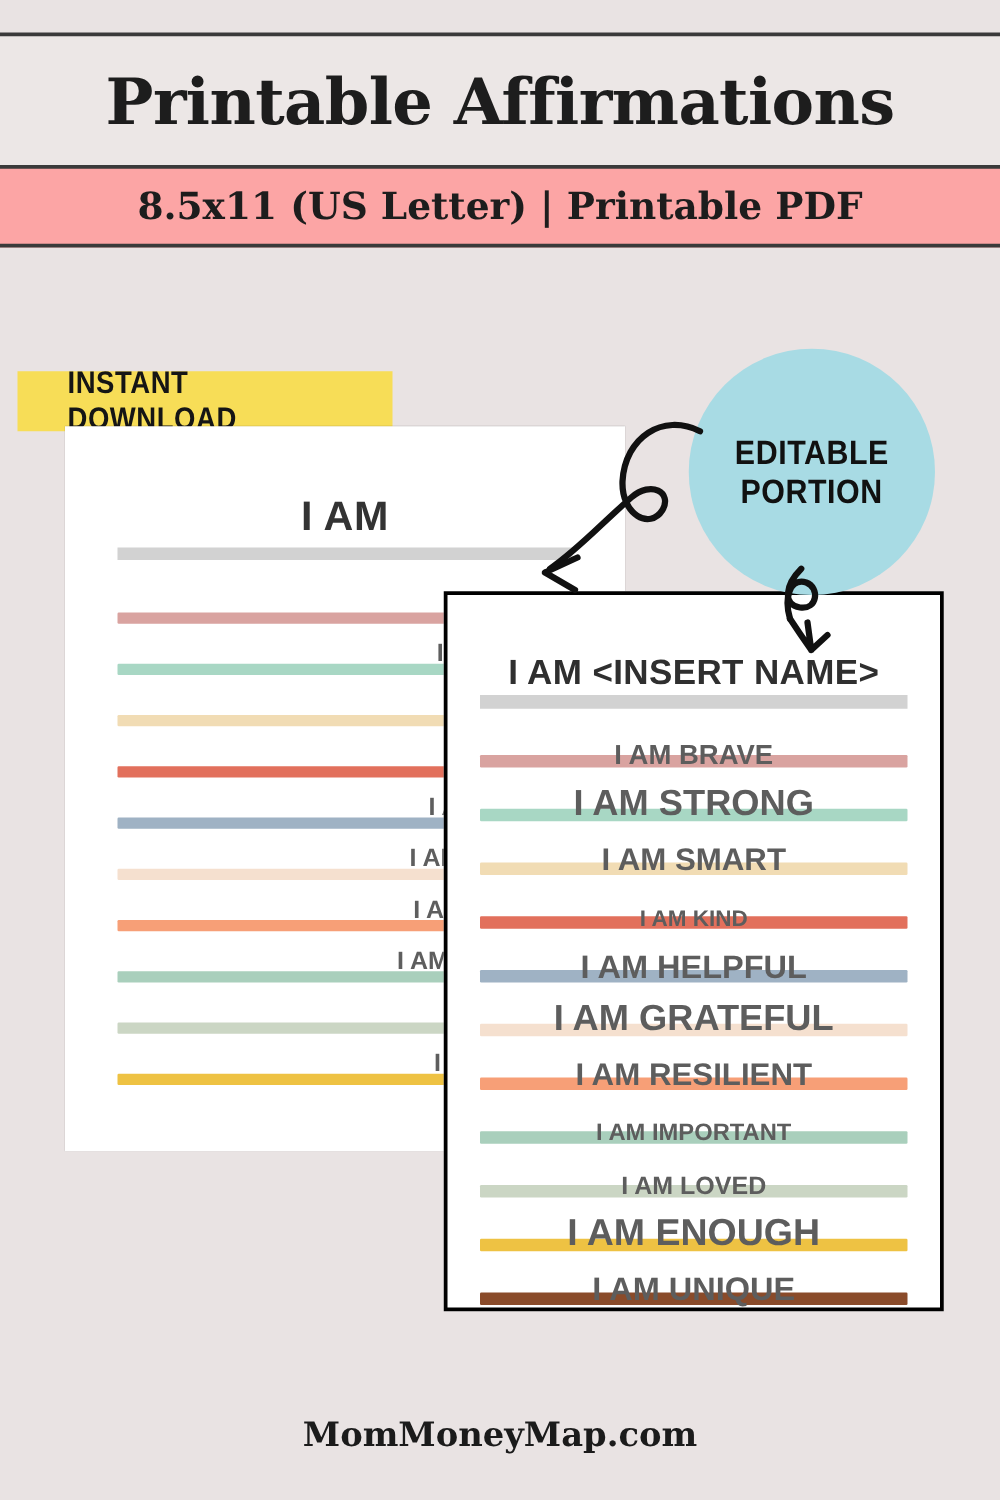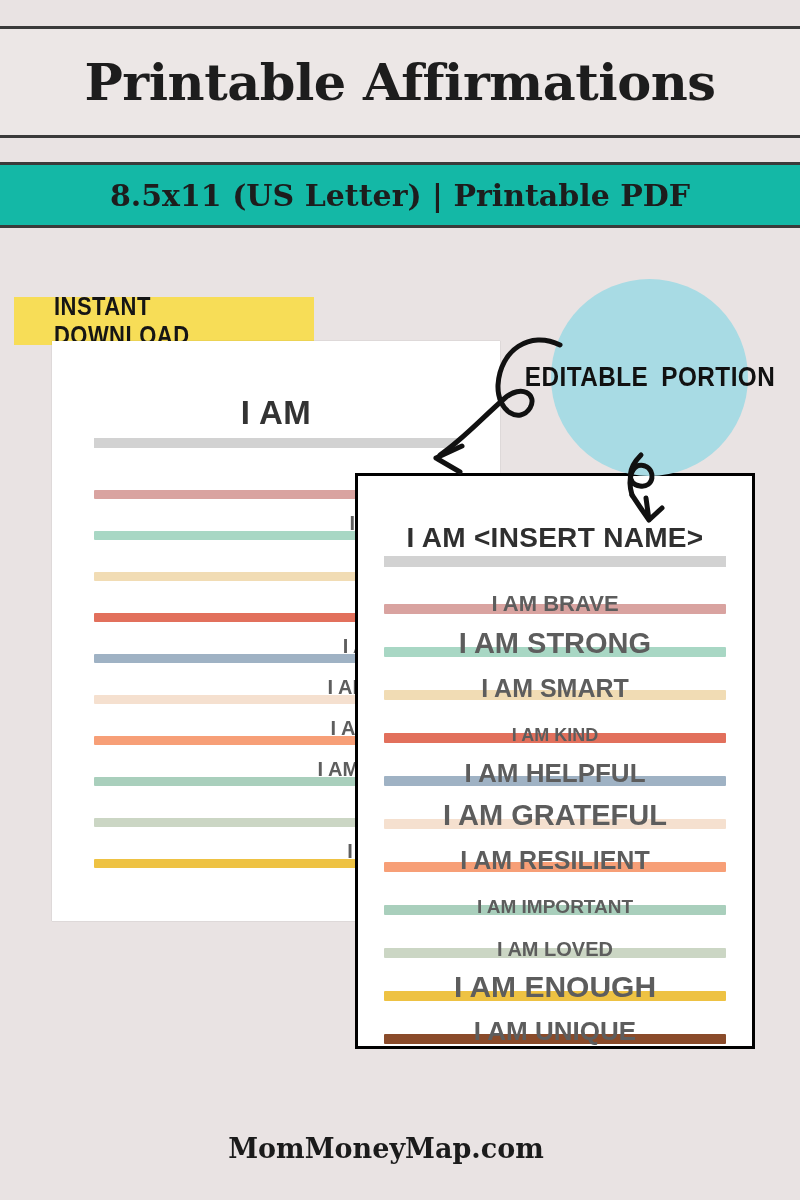--- a/index.html
+++ b/index.html
@@ -31,24 +31,24 @@
   }
   .header-title {
     font-size: 51px;
     font-weight: bold;
     color: #1d1d1d;
     letter-spacing: -0.5px;
     font-family: "DejaVu Serif", serif;
   }
   .subheader-band {
     position: absolute;
-    left: 0; top: 162px;
+    left: 0; top: 132px;
     width: 800px;
     height: 66px;
-    background: #14b8a6;
+    background: #fca5a5;
     border-top: 3px solid #3a3a3a;
     border-bottom: 3px solid #3a3a3a;
     display: flex;
     align-items: center;
     justify-content: center;
   }
   .subheader-text {
     font-size: 30px;
     font-weight: bold;
     color: #1d1d1d;
@@ -76,21 +76,21 @@
     transform-origin: left center;
   }
 
   .editable-bubble {
     position: absolute;
     left: 551px; top: 279px;
     width: 197px; height: 197px;
     border-radius: 50%;
     background: #a8dbe4;
     display: flex;
-    flex-direction: row;
+    flex-direction: column;
     align-items: center;
     justify-content: center;
     z-index: 6;
   }
   .editable-bubble span {
     font-size: 27px;
     font-weight: bold;
     color: #111;
     letter-spacing: 0.5px;
     line-height: 1.12;
@@ -203,21 +203,21 @@
     position: absolute;
     left: 0; top: 0;
     width: 800px; height: 1200px;
     z-index: 7;
     pointer-events: none;
   }
 
   
   .footer {
     position: absolute;
-    left: 0; bottom: 36px;
+    left: 14px; bottom: 36px;
     width: 772px;
     text-align: center;
   }
   .footer span {
     font-size: 27px;
     font-weight: bold;
     color: #1b1b1b;
     font-family: "DejaVu Serif", serif;
   }
 </style>

